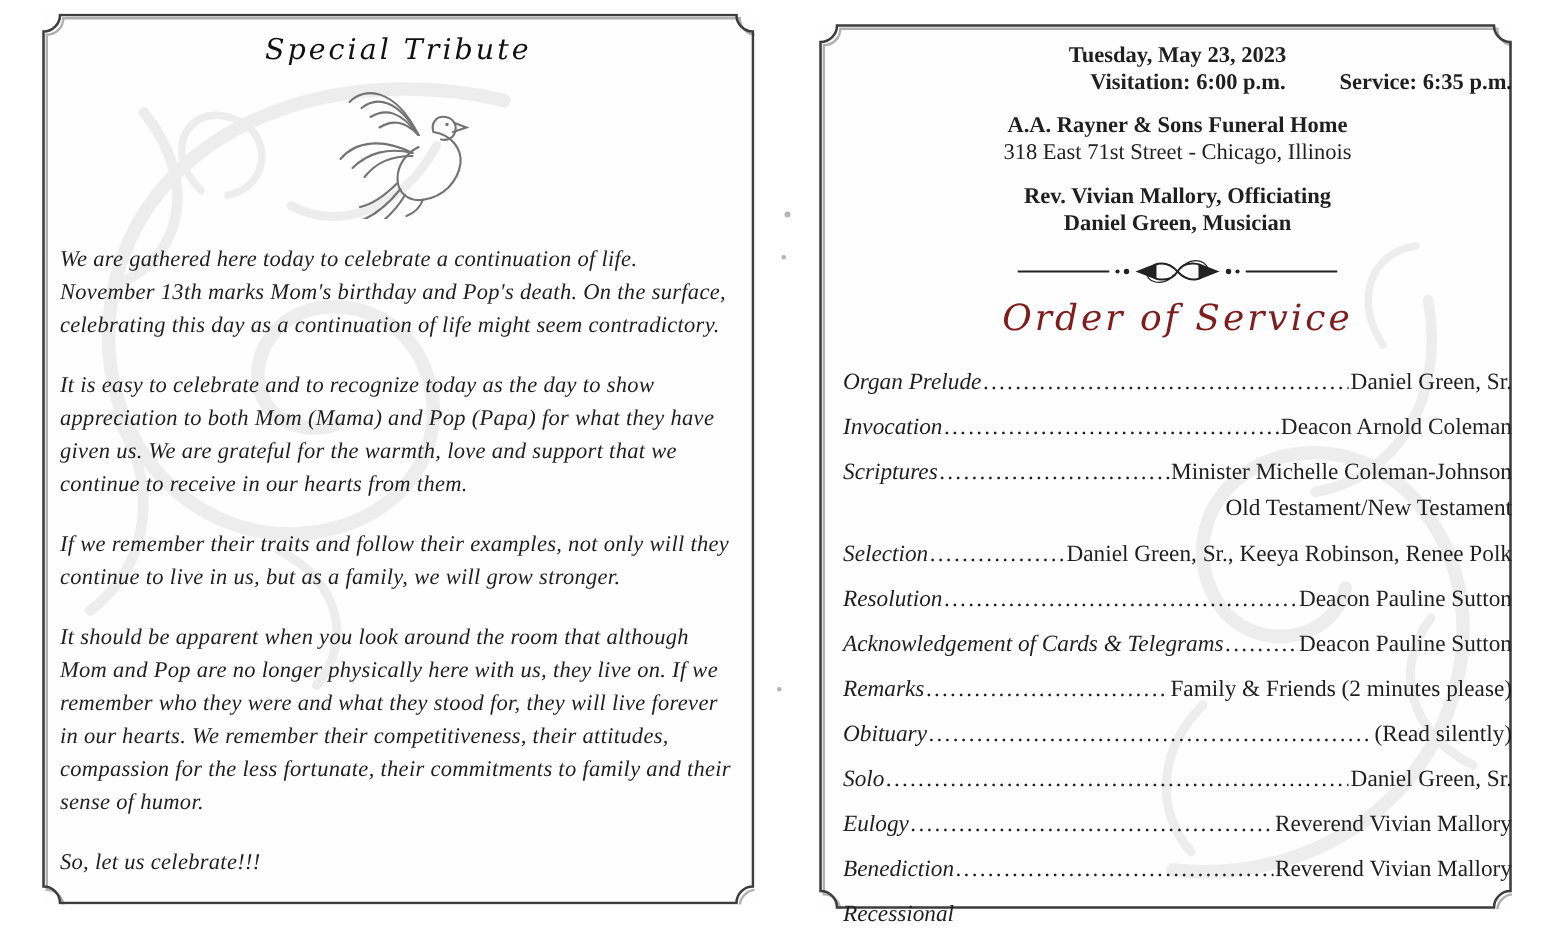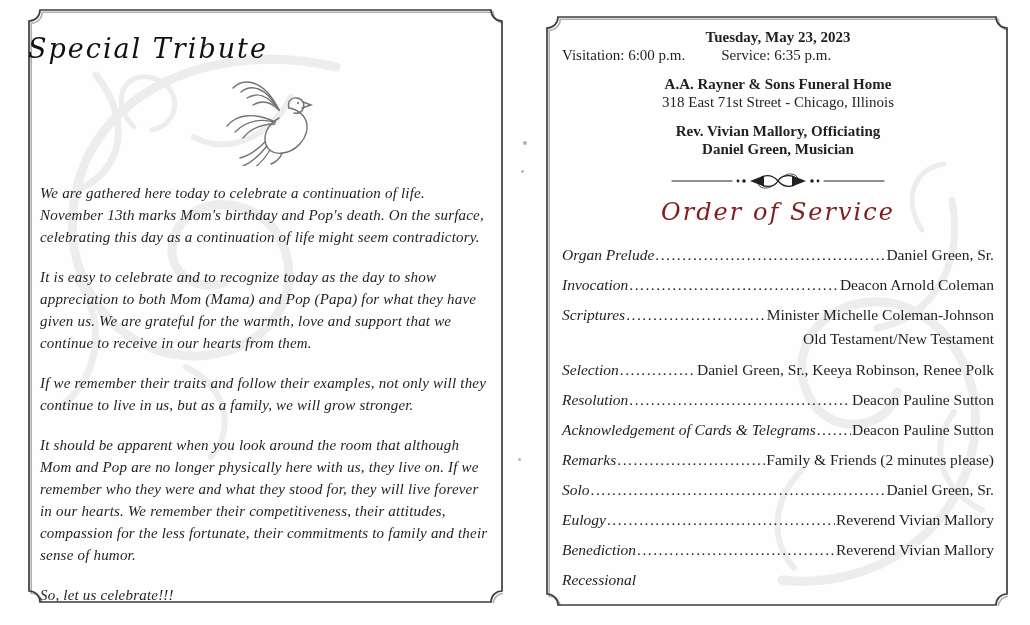--- a/index.html
+++ b/index.html
@@ -9,37 +9,37 @@
     font-family:"Liberation Serif", serif;
   }
   .page{position:absolute;background:#fefefe;}
   .page-frame{position:absolute;left:0;top:0;pointer-events:none;}
   .watermark{position:absolute;pointer-events:none;}
   .page-content{position:relative;z-index:2;}
 
   
   #left-page{left:28px;top:9px;width:475px;height:594px;}
   .tribute-title{
-    margin-top:24px;
+    text-align:center;margin-top:13px;
     font-family:"DejaVu Serif", serif;font-style:italic;
-    font-size:27px;letter-spacing:2px;color:#111;
+    font-size:19px;letter-spacing:2px;color:#111;
   }
   .dove-wrap{text-align:center;height:100px;margin-top:2px;}
   .tribute-body{margin:16px 14px 0 12px;}
   .tribute-body p{
     margin:0 0 18px 0;font-style:italic;font-size:15px;line-height:22px;
     letter-spacing:.2px;
   }
 
   
   #right-page{left:546px;top:16px;width:462px;height:590px;}
-  #right-page .page-content{padding:12px 14px 0 16px;}
+  #right-page .page-content{padding:12px 0 0 16px;}
   .hdr{text-align:center;font-size:15px;line-height:18px;}
   .hdr.bold{font-weight:bold;}
-  .times-line{display:flex;justify-content:flex-start;gap:36px;font-size:15px;margin-top:1px;}
+  .times-line{display:flex;justify-content:flex-end;gap:36px;font-size:15px;margin-top:1px;font-weight:bold;}
   .hdr-gap{height:11px;}
   .flourish{display:block;margin:12px auto 6px auto;}
   .service-title{
     text-align:center;font-family:"DejaVu Serif", serif;font-style:italic;
     font-size:24px;letter-spacing:2px;color:#7f1d1d;margin:2px 0 20px 0;
   }
   .os-list{font-size:15.5px;}
   .os-row{display:flex;align-items:baseline;margin-bottom:12px;}
   .os-row.gap-before{margin-top:13px;}
   .os-label{white-space:nowrap;font-style:italic;}
@@ -190,20 +190,25 @@
         <span class="os-label">Acknowledgement of Cards &amp; Telegrams</span>
         <span class="dot-leader"></span>
         <span class="os-value">Deacon Pauline Sutton</span>
       </div>
       <div class="os-row">
         <span class="os-label">Remarks</span>
         <span class="dot-leader"></span>
         <span class="os-value">Family &amp; Friends (2 minutes please)</span>
       </div>
       <div class="os-row">
+        <span class="os-label">Obituary</span>
+        <span class="dot-leader"></span>
+        <span class="os-value">(Read silently)</span>
+      </div>
+      <div class="os-row">
         <span class="os-label">Solo</span>
         <span class="dot-leader"></span>
         <span class="os-value">Daniel Green, Sr.</span>
       </div>
       <div class="os-row">
         <span class="os-label">Eulogy</span>
         <span class="dot-leader"></span>
         <span class="os-value">Reverend Vivian Mallory</span>
       </div>
       <div class="os-row">

